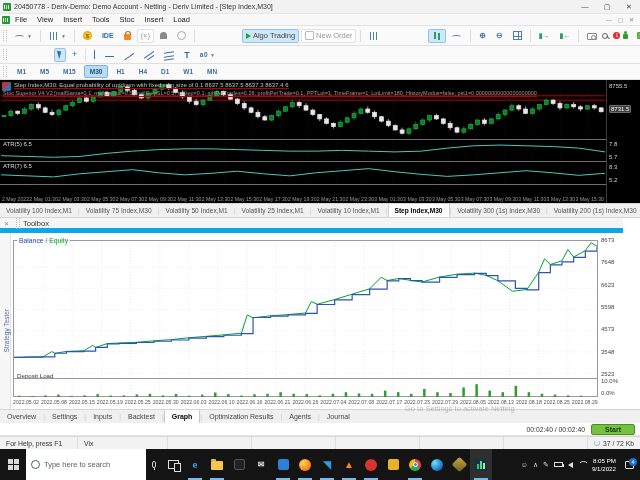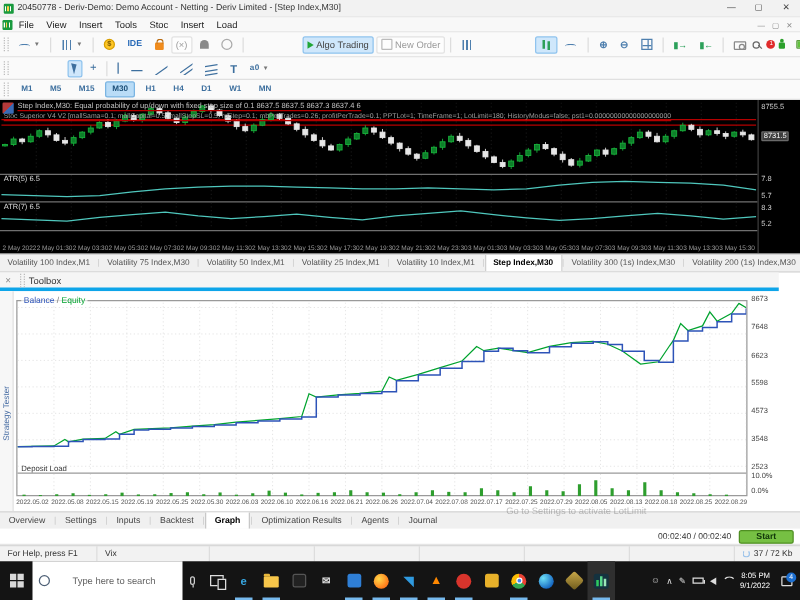--- a/index.html
+++ b/index.html
@@ -85,21 +85,21 @@
   .oct{position:absolute;top:2px;left:2px;width:9px;height:9px;z-index:4;background:linear-gradient(135deg,#b43a3a 0 50%,#3a6ab4 50%);border-radius:1px;}
   .taxis{position:absolute;left:2px;bottom:1px;width:602px;display:flex;justify-content:space-between;font-size:5.2px;color:#9a9a9a;}
   .taxis span{white-space:nowrap;}
   
   .chtabs{position:absolute;top:203px;left:0;right:0;height:15px;background:#f0f0f0;border-top:1px solid #d5d5d5;border-bottom:1px solid #d5d5d5;display:flex;align-items:center;font-size:6.6px;color:#555;overflow:hidden;}
   .chtabs [data-list]{display:flex;align-items:center;}
   .chtabs [data-list] span{padding:0 6px;white-space:nowrap;}
   .chtabs [data-list] span.active{font-weight:bold;color:#000;background:#fff;border-left:1px solid #d0d0d0;border-right:1px solid #d0d0d0;line-height:14px;}
   .chtabs .lsep{color:#c9c9c9;font-style:normal;}
   
-  .tbxhead{position:absolute;top:218px;left:0;right:17px;height:15px;background:#f5f5f5;border-bottom:3px solid #0ea5e9;display:flex;align-items:center;font-size:7.5px;color:#333;}
+  .tbxhead{position:absolute;top:218px;left:0;right:17px;height:15px;background:#f5f5f5;border-bottom:5px solid #0ea5e9;display:flex;align-items:center;font-size:7.5px;color:#333;}
   .xbtn{font-size:6px;color:#888;padding:0 4px;}
   .tester{position:absolute;top:233px;left:0;right:0;height:176px;background:#fff;}
   .vtab{position:absolute;left:0;top:0;width:11px;height:176px;border-right:1px solid #e2e2e2;background:#f7f7f7;}
   .vtab .rot{position:absolute;top:86px;left:-24px;transform:rotate(-90deg);font-size:6.5px;color:#4a6fa5;white-space:nowrap;width:60px;}
   .legend{position:absolute;left:17px;top:4px;font-size:6.8px;z-index:3;background:rgba(255,255,255,.7);padding:0 2px;}
   .plot{position:absolute;left:13px;top:7px;width:585px;height:157px;border:1px solid #9a9a9a;}
   .plot svg{position:absolute;left:0;}
   .depsep{position:absolute;left:0;right:0;top:137px;height:1px;background:#9a9a9a;}
   .deplabel{position:absolute;left:4px;top:139px;font-size:6.2px;color:#333;z-index:3;}
   .ylabels{position:absolute;left:601px;top:4px;height:140px;display:flex;flex-direction:column;justify-content:space-between;font-size:6px;color:#444;}
@@ -119,21 +119,21 @@
   
   .status{position:absolute;top:436px;left:0;right:0;height:13px;background:#f2f2f2;border-top:1px solid #d8d8d8;display:flex;align-items:center;font-size:6.8px;color:#333;}
   .scell{height:100%;display:flex;align-items:center;padding:0 6px;border-right:1px solid #ddd;}
   .scell.fill{flex:1;}
   .spin{width:6px;height:6px;border:1.4px solid #9cc3ea;border-top-color:transparent;border-radius:50%;margin-right:3px;}
   
   .taskbar{position:absolute;top:449px;left:0;right:0;height:31px;background:#141414;display:flex;align-items:stretch;color:#eee;}
   .tstart{width:26px;display:flex;align-items:center;justify-content:center;}
   .winlogo{display:grid;grid-template-columns:5px 5px;grid-template-rows:5px 5px;gap:1px;}
   .winlogo i{background:#d9d9d9;}
-  .tsearch{width:120px;background:#fff;display:flex;align-items:center;gap:18px;padding:0 5px;color:#5f5f5f;font-size:7.5px;}
+  .tsearch{width:120px;background:#fff;display:flex;align-items:center;gap:4px;padding:0 5px;color:#5f5f5f;font-size:7.5px;}
   .ring{width:9px;height:9px;border:1.4px solid #4d5f75;border-radius:50%;flex:0 0 auto;}
   .micbtn{width:16px;display:flex;align-items:center;justify-content:center;}
   .mic{width:4px;height:7px;border:1px solid #cfcfcf;border-radius:2px;position:relative;}
   .mic::after{content:'';position:absolute;left:1px;bottom:-3px;width:1px;height:2px;background:#cfcfcf;}
   .tbi{width:22px;display:flex;align-items:center;justify-content:center;position:relative;}
   .tbi.open::after{content:'';position:absolute;bottom:0;left:4px;right:4px;height:2px;background:#76b9ed;}
   .tbi.activeapp{background:#2f2f2f;}
   .g14{width:13px;height:13px;border-radius:2px;display:flex;align-items:center;justify-content:center;font-size:9px;font-weight:bold;}
   .tv{width:11px;height:9px;border:1px solid #ddd;position:relative;background:transparent;}
   .tv::after{content:'';position:absolute;right:-3px;top:2px;width:5px;height:7px;background:#141414;border:1px solid #ddd;}
@@ -785,21 +785,21 @@
         <span>Agents</span>
         <i class="lsep">|</i>
         <span>Journal</span>
       </span>
   </div>
 
   <div class="controls">
     <span class="elapsed">00:02:40 / 00:02:40</span>
     <button class="startbtn">Start</button>
   </div>
-  <div class="watermark">Go to Settings to activate LotLimit</div>
+  <div class="watermark">Go to Settings to activate Netting</div>
 
   <div class="status">
     <span class="scell" style="width:78px">For Help, press F1</span>
     <span class="scell" style="width:90px">Vix</span>
     <span class="scell fill"></span>
       <span class="scell fill"></span>
       <span class="scell fill"></span>
       <span class="scell fill"></span>
       <span class="scell fill"></span>
     <span class="scell" style="border-right:none">

